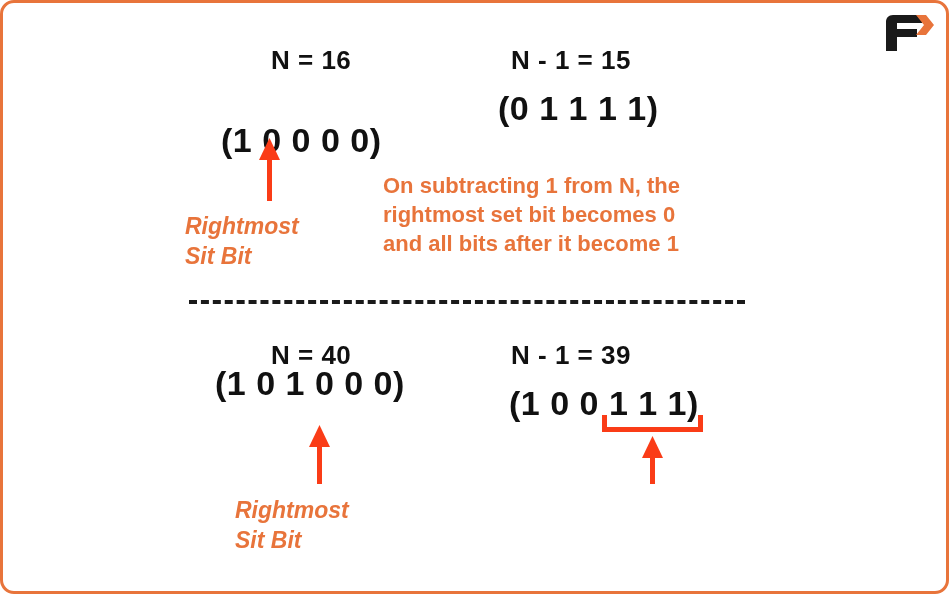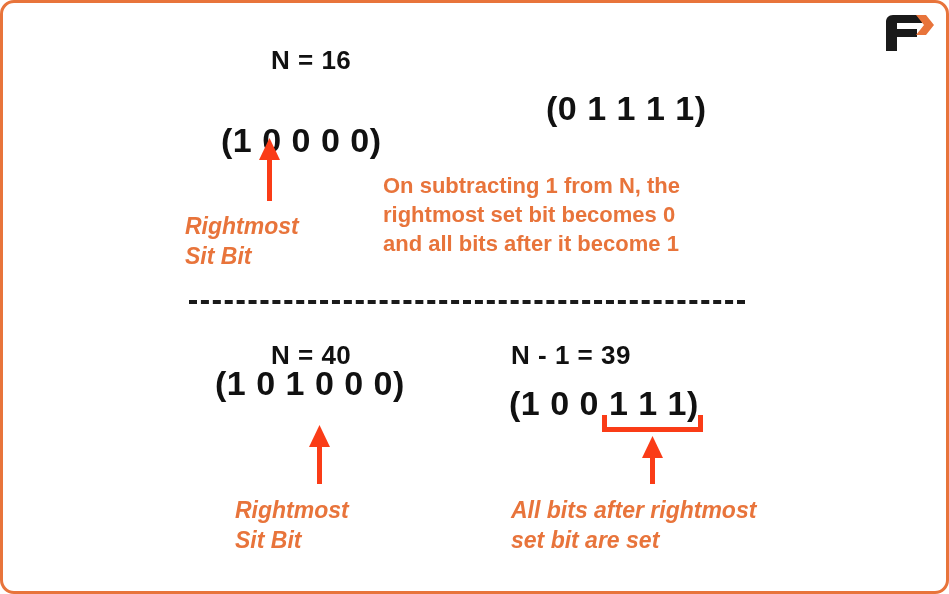--- a/index.html
+++ b/index.html
@@ -87,22 +87,23 @@
                C16.5 2 14 5 14 9 Z" fill="#1a1a1a"></path>
 
       <path d="M44 2 L54 2 L62 12 L54 22 L44 22 L52 12 Z" fill="#e8743b"></path>
     </svg>
   </div>
 
   <div class="eq eq-title" style="left:268px; top:42px;">N = 16</div>
 
   <div class="eq eq-bits" style="left:218px; top:86px;margin-top:32px;">(1 0 0 0 0)</div>
 
+  <div class="eq eq-title" style="left:508px; top:42px;">N - 1 = 15</div>
 
-  <div class="eq eq-bits" style="left:495px; top:86px;margin-left:48px;">(0 1 1 1 1)</div>
+  <div class="eq eq-bits" style="left:495px; top:86px;">(0 1 1 1 1)</div>
 
   <div class="note note-lg" style="left:182px; top:208px; width:170px;">Rightmost
 Sit Bit</div>
 
   <div class="note note-md" style="left:380px; top:168px; width:380px;">On subtracting 1 from N, the
 rightmost set bit becomes 0
 and all bits after it become 1</div>
 
   <div class="divider"></div>
 
@@ -110,22 +111,20 @@
 
   <div class="eq eq-bits" style="left:212px; top:361px;">(1 0 1 0 0 0)</div>
 
   <div class="eq eq-title" style="left:508px; top:337px;">N - 1 = 39</div>
 
   <div class="eq eq-bits" style="left:506px; top:381px;">(1 0 0 1 1 1)</div>
 
   <div class="note note-lg" style="left:232px; top:492px; width:175px;">Rightmost
 Sit Bit</div>
 
-  <div class="note note-lg" style="left:508px; top:492px; width:292px;">All bits after rightmost
-set bit are set</div>
 
   <svg class="overlay" viewBox="0 0 949 594">
 
     <g fill="#fa3c17" stroke="none">
       <rect x="264" y="150" width="5" height="48"></rect>
       <polygon points="266.5,135 277,157 256,157"></polygon>
     </g>
 
     <g fill="#fa3c17" stroke="none">
       <rect x="314" y="437" width="5" height="44"></rect>

